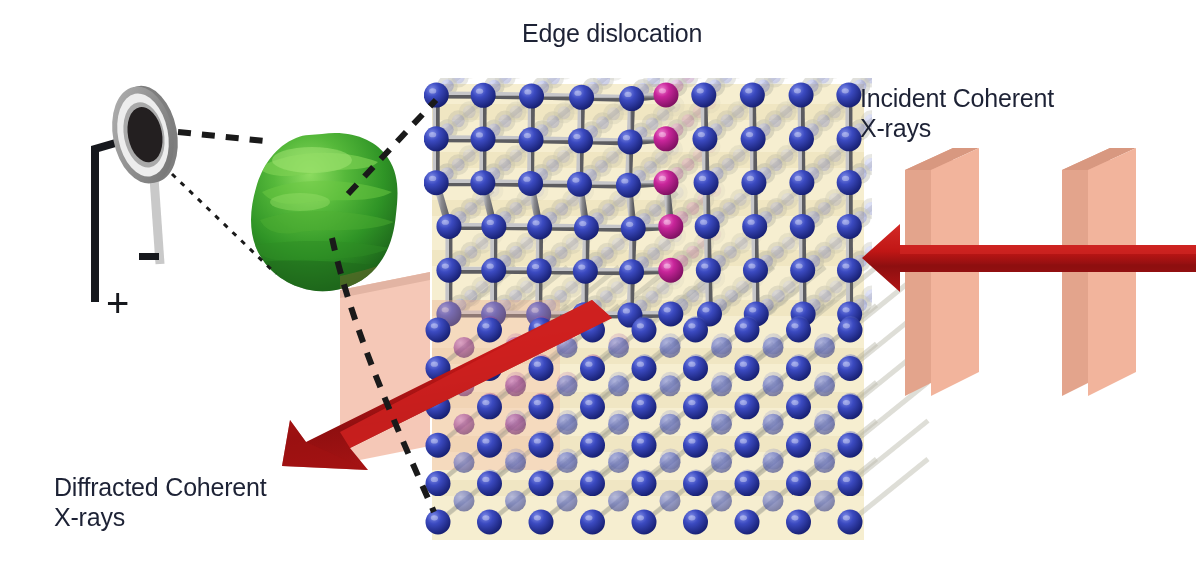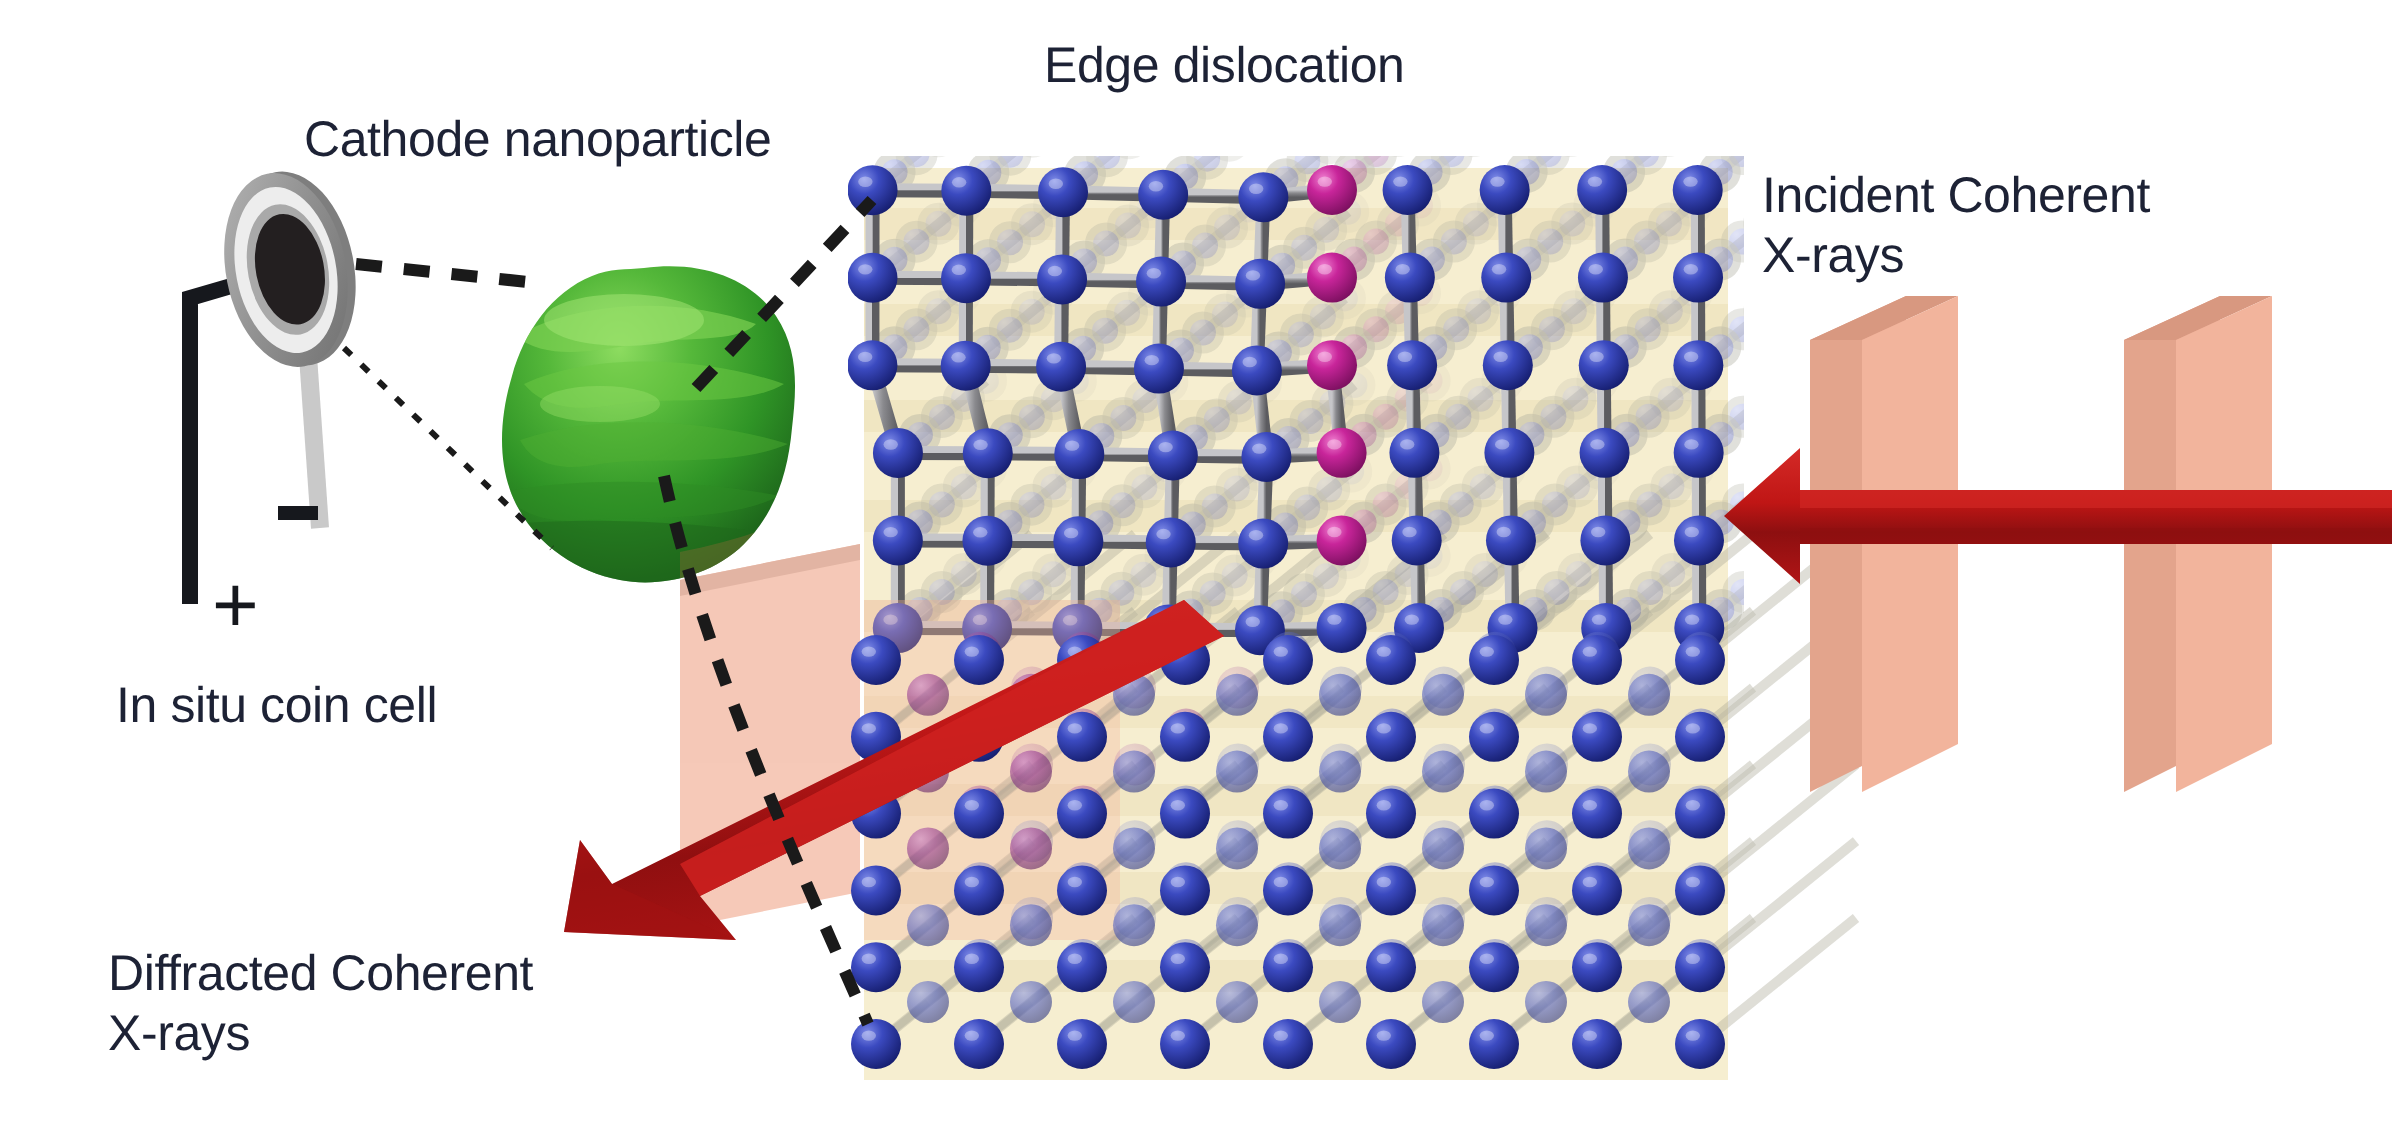--- a/index.html
+++ b/index.html
@@ -29,21 +29,21 @@
     position: absolute;
     color: #1d2235;
     font-size: 25px;
     line-height: 30px;
     font-family: "Liberation Sans", sans-serif;
     white-space: pre;
     letter-spacing: -0.2px;
   }
   #label-edge-dislocation { left: 522px; top: 18px; }
   #label-cathode-nanoparticle { left: 152px; top: 55px; }
-  #label-incident { left: 860px; top: 83px; margin-left: 21px; }
+  #label-incident { left: 860px; top: 83px; }
   #label-insitu { left: 58px; top: 338px; }
   #label-diffracted { left: 54px; top: 472px; }
   .sign {
     position: absolute;
     color: #16181d;
     font-size: 40px;
     line-height: 40px;
     font-family: "Liberation Sans", sans-serif;
   }
   #sign-plus { left: 106px; top: 283px; }
@@ -1162,25 +1162,23 @@
         <ellipse cx="144" cy="135" rx="20" ry="33" fill="#a9a9a9"></ellipse>
         <ellipse cx="145" cy="135" rx="17" ry="28" fill="#231f20"></ellipse>
       </g>
       <rect x="139" y="253" width="20" height="7" fill="#16181d"></rect>
     </g>
 
   </svg>
 
   <div class="lbl" id="label-edge-dislocation">Edge dislocation</div>
 
-  <div class="lbl" id="label-cathode-nanoparticle">Cathode nanoparticle</div>
 
   <div class="lbl" id="label-incident">Incident Coherent
 X-rays</div>
 
-  <div class="lbl" id="label-insitu">In situ coin cell</div>
 
   <div class="lbl" id="label-diffracted">Diffracted Coherent
 X-rays</div>
 
   <div class="sign" id="sign-plus">+</div>
 
 </div>
 
 </body></html>

